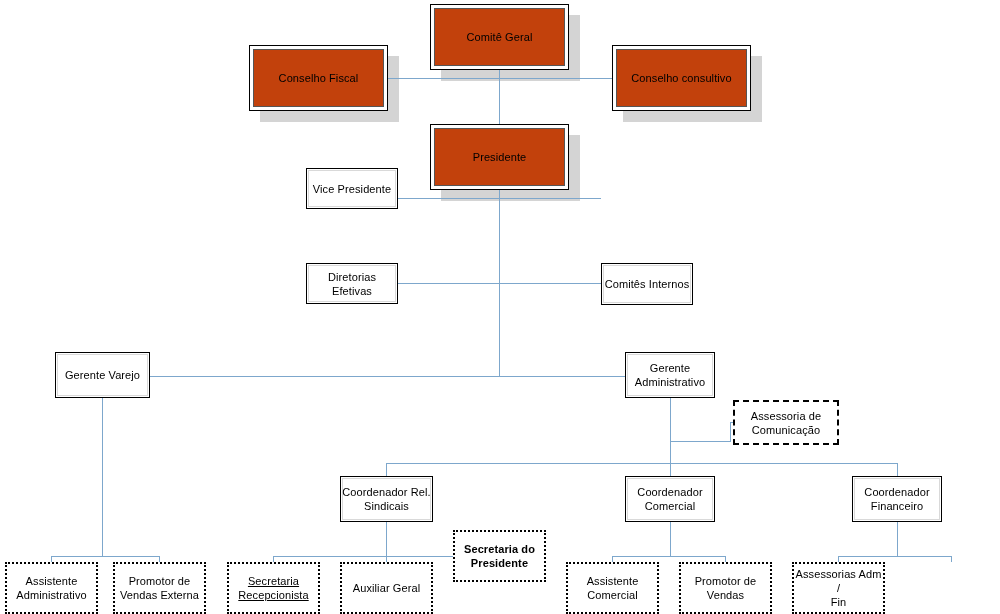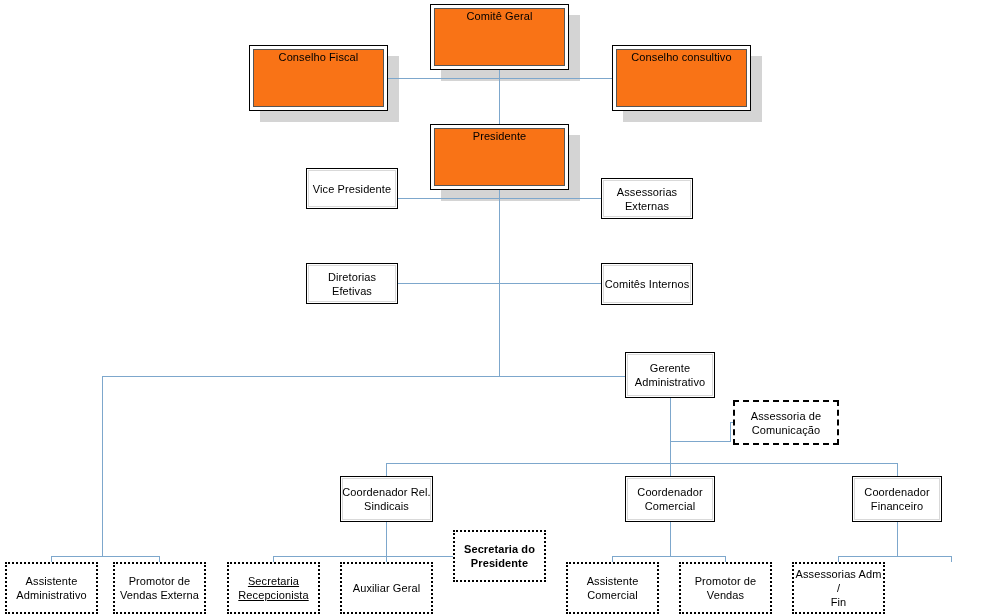--- a/index.html
+++ b/index.html
@@ -51,22 +51,23 @@
   
   .node.heavy {
     border: 1px solid #000000;
     padding: 3px;
   }
   .node.heavy .inner {
     box-sizing: border-box;
     width: 100%;
     height: 100%;
     border: 1px solid #555555;
-    background: #f97316;
+    background: #c2410c;
     display: flex;
+    align-items: center;
     justify-content: center;
   }
   .shadow {
     position: absolute;
     background: #d4d4d4;
     z-index: 1;
   }
 
   
   .node.dashed {
@@ -137,31 +138,30 @@
       </div>
     </div>
     <div class="node heavy" style="left: 430px; top: 124px; width: 139px; height: 66px;">
       <div class="inner">
         <span class="label">Presidente</span>
       </div>
     </div>
     <div class="node plain" style="left: 306px; top: 168px; width: 92px; height: 41px; text-align: center;">
       <span class="label">Vice Presidente</span>
     </div>
-    <div class="node plain" style="left: 601px; top: 178px; width: 92px; height: 41px;">
-      <span class="label">Assessorias
-Externas</span>
-    </div>
     <div class="node plain" style="left: 306px; top: 263px; width: 92px; height: 41px;">
       <span class="label">Diretorias
 Efetivas</span>
     </div>
     <div class="node plain" style="left: 601px; top: 263px; width: 92px; height: 42px;">
       <span class="label">Comitês Internos</span>
     </div>
+    <div class="node plain" style="left: 55px; top: 352px; width: 95px; height: 46px;">
+      <span class="label">Gerente Varejo</span>
+    </div>
     <div class="node plain" style="left: 625px; top: 352px; width: 90px; height: 46px;">
       <span class="label">Gerente
 Administrativo</span>
     </div>
     <div class="node dashed" style="left: 733px; top: 400px; width: 106px; height: 45px; align-items: center;">
       <span class="label">Assessoria de
 Comunicação</span>
     </div>
     <div class="node plain" style="left: 340px; top: 476px; width: 93px; height: 46px; align-items: center;">
       <span class="label">Coordenador Rel.

